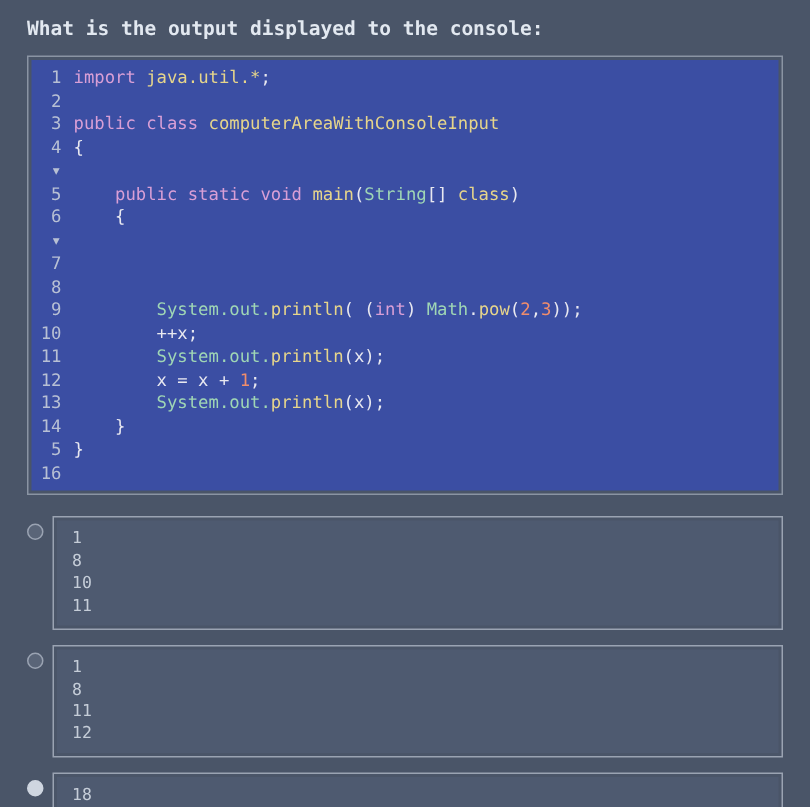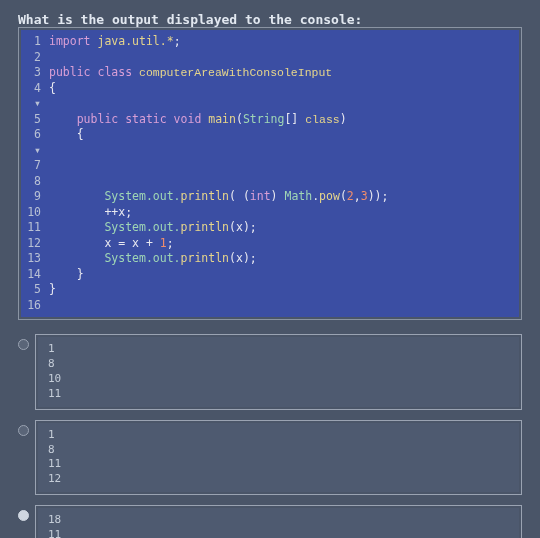--- a/index.html
+++ b/index.html
@@ -9,20 +9,21 @@
     width: 540px;
     height: 538px;
     padding: 12px 18px;
     color: #d8dde3;
     overflow: hidden;
   }
   .question {
     font-size: 13px;
     font-weight: bold;
     color: #e2e8f0;
+    margin-bottom: 10px;
   }
   .code-container {
     border: 1px solid #8a94a3;
     padding: 2px;
     margin-bottom: 14px;
   }
   .code-block {
     background: #3b4ea3;
     padding: 4px 0;
     font-size: 11.5px;
@@ -39,21 +40,21 @@
     user-select: none;
     flex-shrink: 0;
   }
   .code {
     white-space: pre;
     color: #e8e8f0;
   }
   .kw { color: #d99fd6; margin-top: 32px; }
   .pkg { color: #e6d58b; }
   .type { color: #9fd6b5; }
-  .cls { color: #e6d58b; font-family: Liberation Mono, monospace; }
+  .cls { color: #e6d58b; }
   .method { color: #e6d58b; }
   .num { color: #f08d6c; }
   .answer-row {
     display: flex;
     align-items: flex-start;
     margin-bottom: 10px;
     gap: 6px;
   }
   .radio {
     width: 11px;

